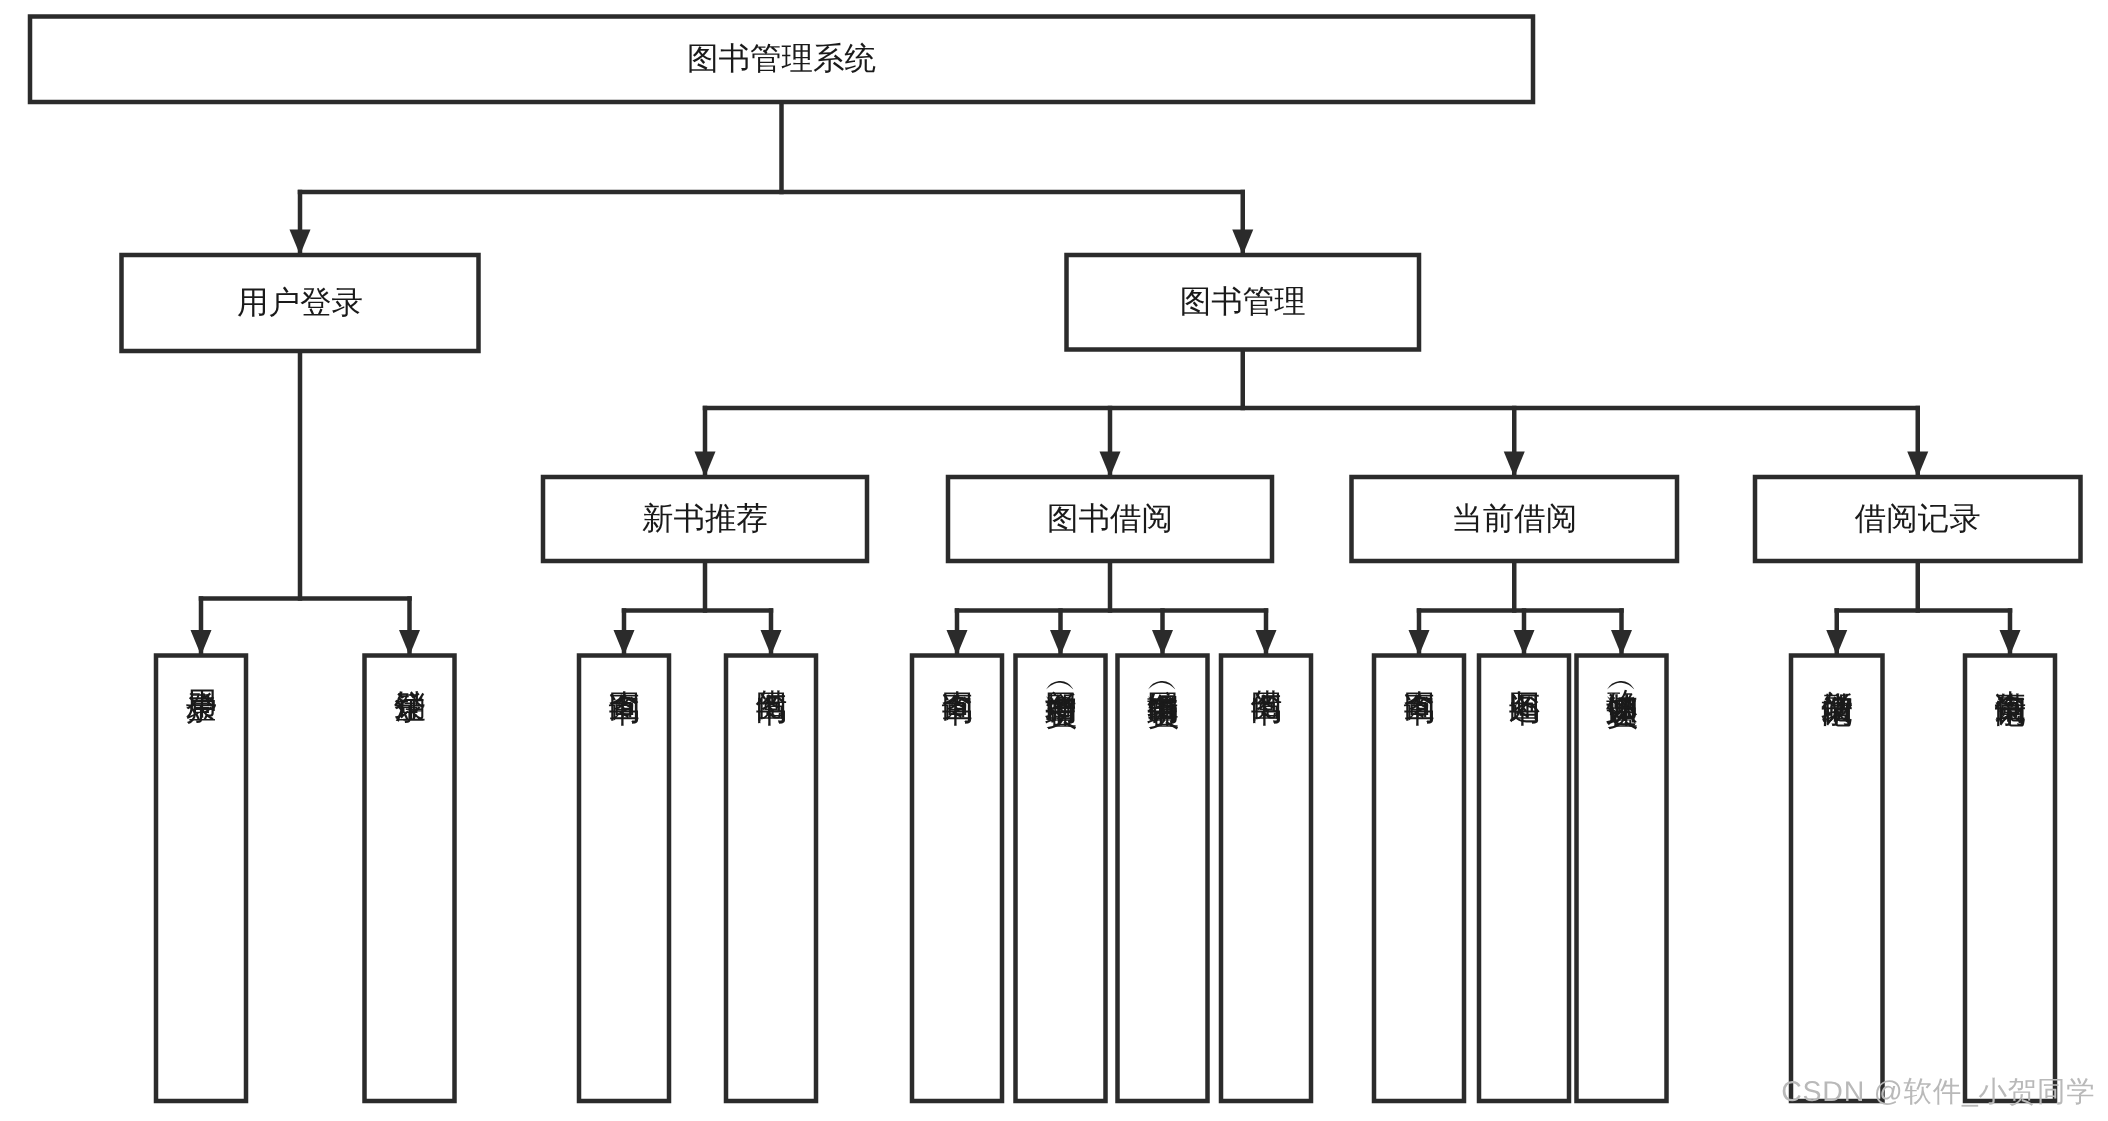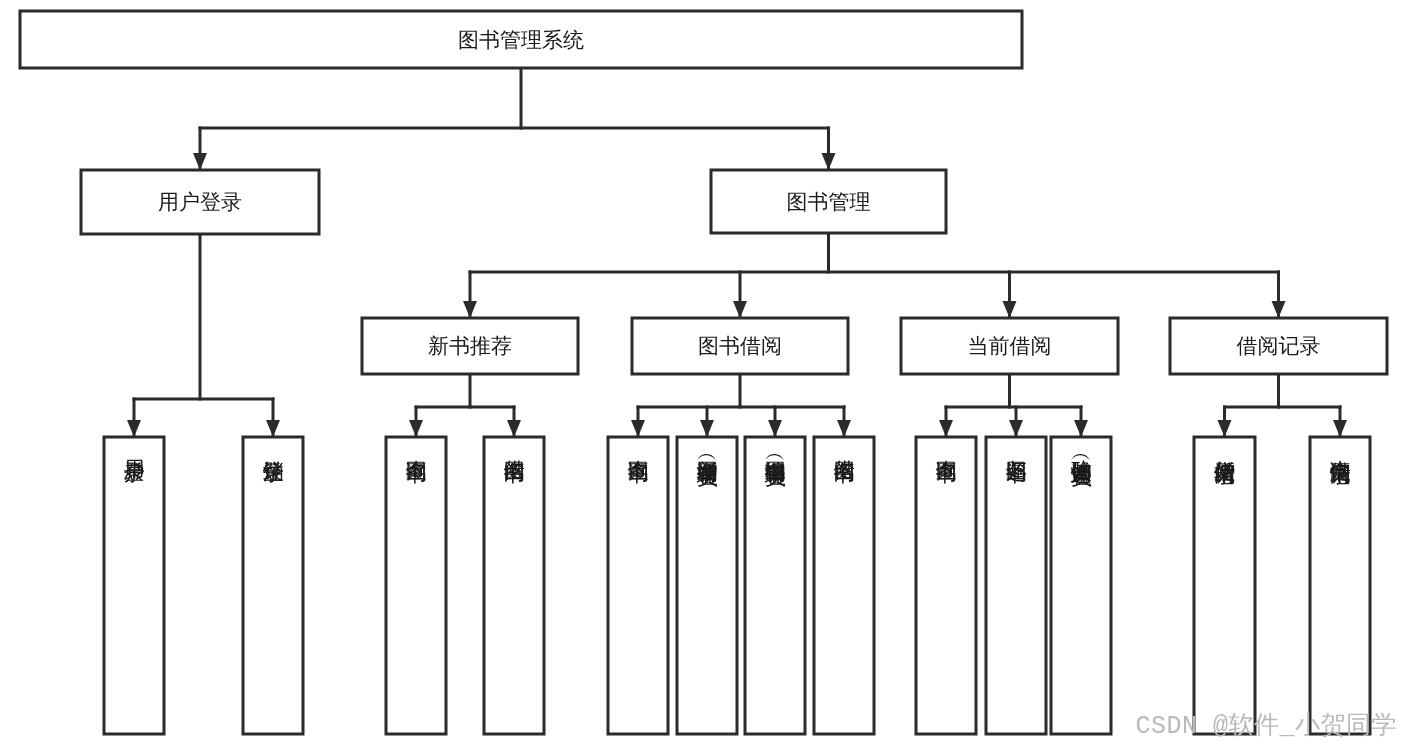--- a/index.html
+++ b/index.html
@@ -61,22 +61,22 @@
     text-orientation: upright;
     letter-spacing: 1px;
     text-align: left;
     pointer-events: none;
     white-space: nowrap;
   }
   #watermark {
     position: absolute;
     right: 8px;
     bottom: 6px;
-    font-family: Liberation Mono, monospace;
-    font-size: 25px;
+    font-family: Liberation Sans, sans-serif;
+    font-size: 19px;
     color: #b9b9b9;
     letter-spacing: 0.5px;
     white-space: nowrap;
     margin-top: 14px;
   }
 </style>
 </head>
 <body>
 
 <div id="diagram-root">

